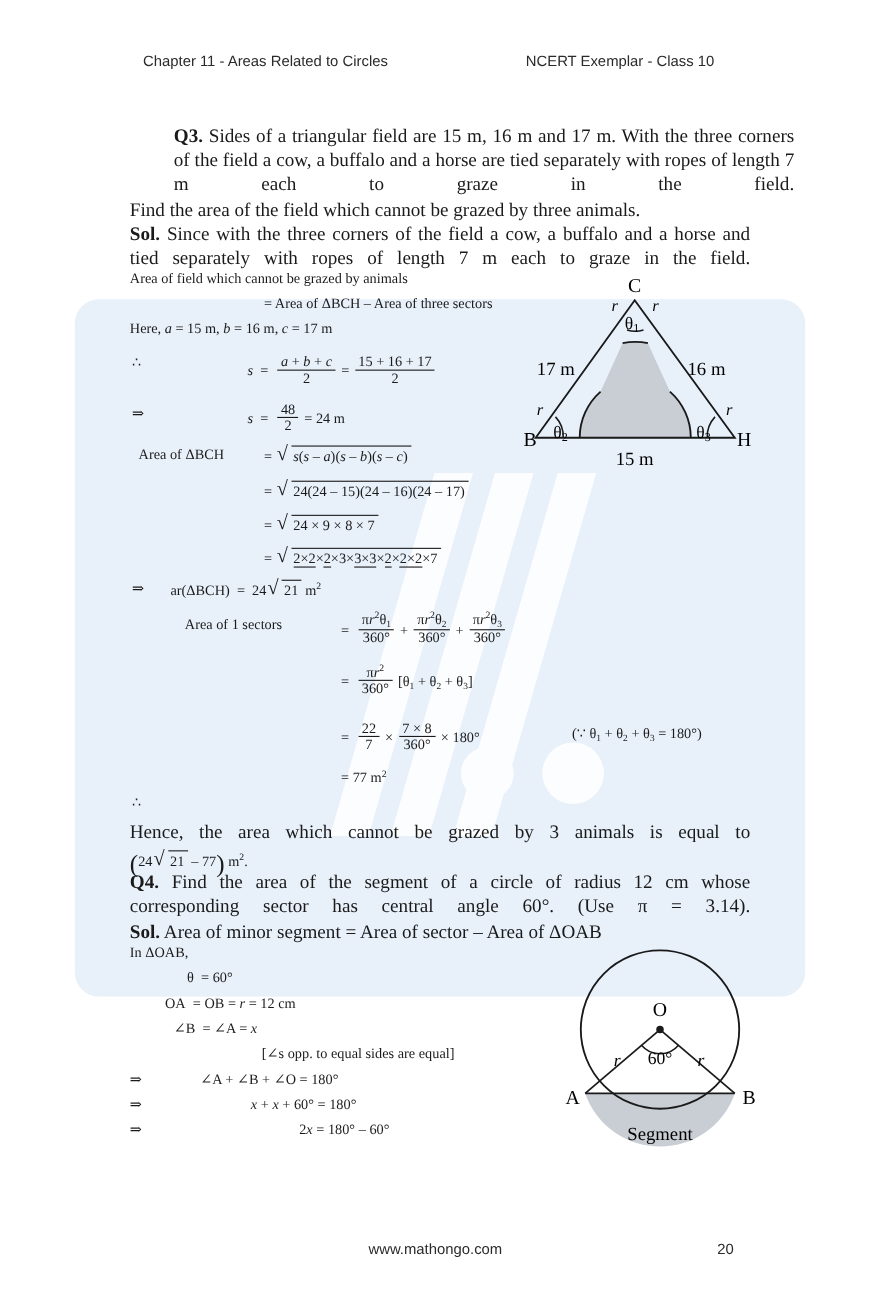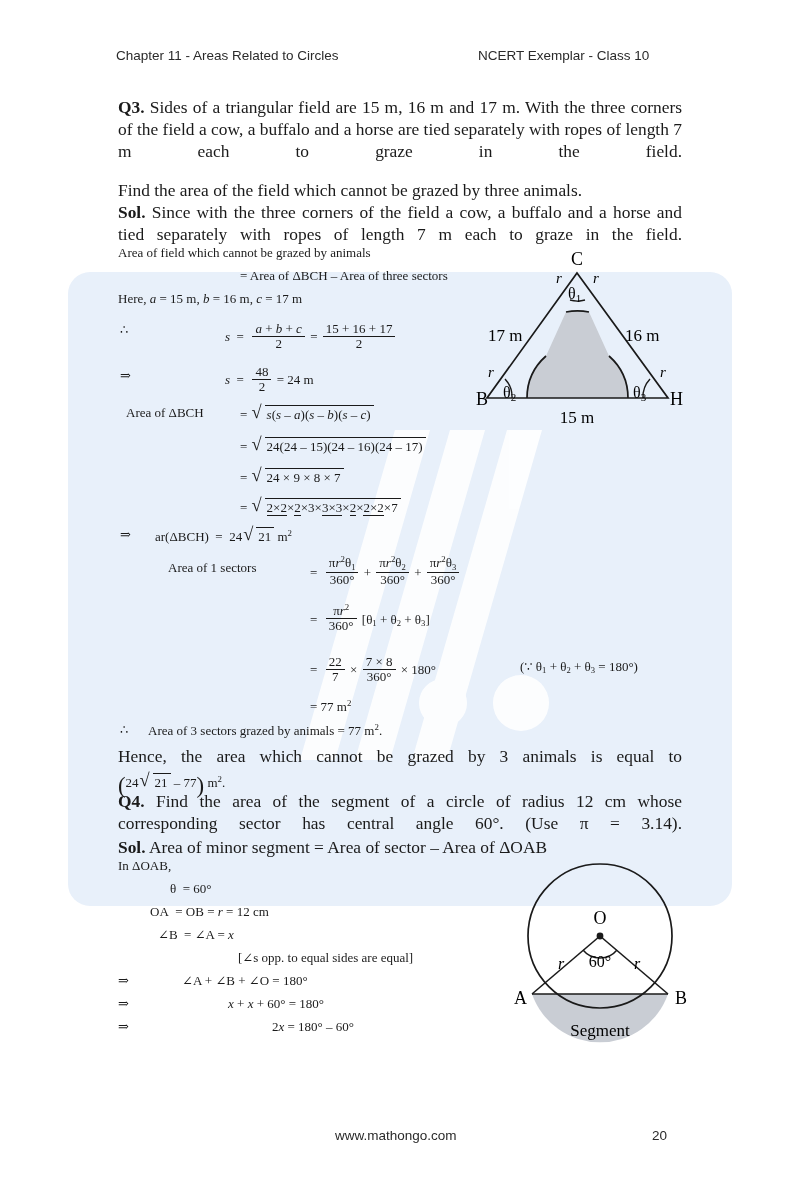--- a/index.html
+++ b/index.html
@@ -43,21 +43,21 @@
     z-index: 2;
   }
 
   .hdr {
     position: absolute;
     top: 48px;
     font-family: "Liberation Sans", sans-serif;
     font-size: 13.5px;
     color: #2a2a2a;
   }
-  #hdr-left  { left: 116px; }
+  #hdr-left  { left: 130px; }
   #hdr-right { left: 478px; }
 
   .ftr {
     position: absolute;
     top: 1128px;
     font-family: "Liberation Sans", sans-serif;
     font-size: 13.5px;
     color: #2a2a2a;
   }
   #ftr-site { left: 335px; }
@@ -128,21 +128,21 @@
     <circle cx="443" cy="703" r="24" fill="#ffffff"></circle>
     <circle cx="521" cy="703" r="28" fill="#ffffff"></circle>
   </g>
 </svg>
 
 <div id="content">
 
   <div class="hdr" id="hdr-left">Chapter 11 - Areas Related to Circles</div>
   <div class="hdr" id="hdr-right">NCERT Exemplar - Class 10</div>
 
-  <div class="para just" style="top:96px;">
+  <div class="para just" style="top:112px;margin-left:40px;">
     <b class="lbl">Q3.</b>
     <span>Sides of a triangular field are 15 m, 16 m and 17 m. With the three corners of the field a cow, a buffalo and a horse are tied separately with ropes of length 7 m each to graze in the field.</span>
   </div>
   <div class="para nojust" style="top:179px;">Find the area of the field which cannot be grazed by three animals.</div>
 
   <div class="para just" style="top:201px;">
     <b class="lbl">Sol.</b>
     <span>Since with the three corners of the field a cow, a buffalo and a horse and tied separately with ropes of length 7 m each to graze in the field.</span>
   </div>
 
@@ -213,23 +213,20 @@
 
   <div class="line" style="left:520px; top:659px;">
     (∵ θ<sub class="sb">1</sub> + θ<sub class="sb">2</sub> + θ<sub class="sb">3</sub> = 180°)
   </div>
 
   <div class="line" style="left:310px; top:698px;">
     = 77 m<sup class="ex">2</sup>
   </div>
 
   <div class="line" style="left:120px; top:722px;">∴</div>
-  <div class="line" style="left:148px; top:722px;">
-    <span>Area of 3 sectors grazed by animals = 77 m</span><sup class="ex">2</sup>.
-  </div>
 
   <div class="para just" style="top:745px;">Hence, the area which cannot be grazed by 3 animals is equal to</div>
 
   <div class="line" style="left:118px; top:773px;">
     <span class="bigparen">(</span>24<span class="rad"><span class="sign">√</span><span class="body">21</span></span> – 77<span class="bigparen">)</span> m<sup class="ex">2</sup>.
   </div>
 
   <svg style="position:absolute; left:470px; top:243px;" width="216" height="190" viewBox="0 0 216 190">
 
     <path d="M 57 155 L 158 155

